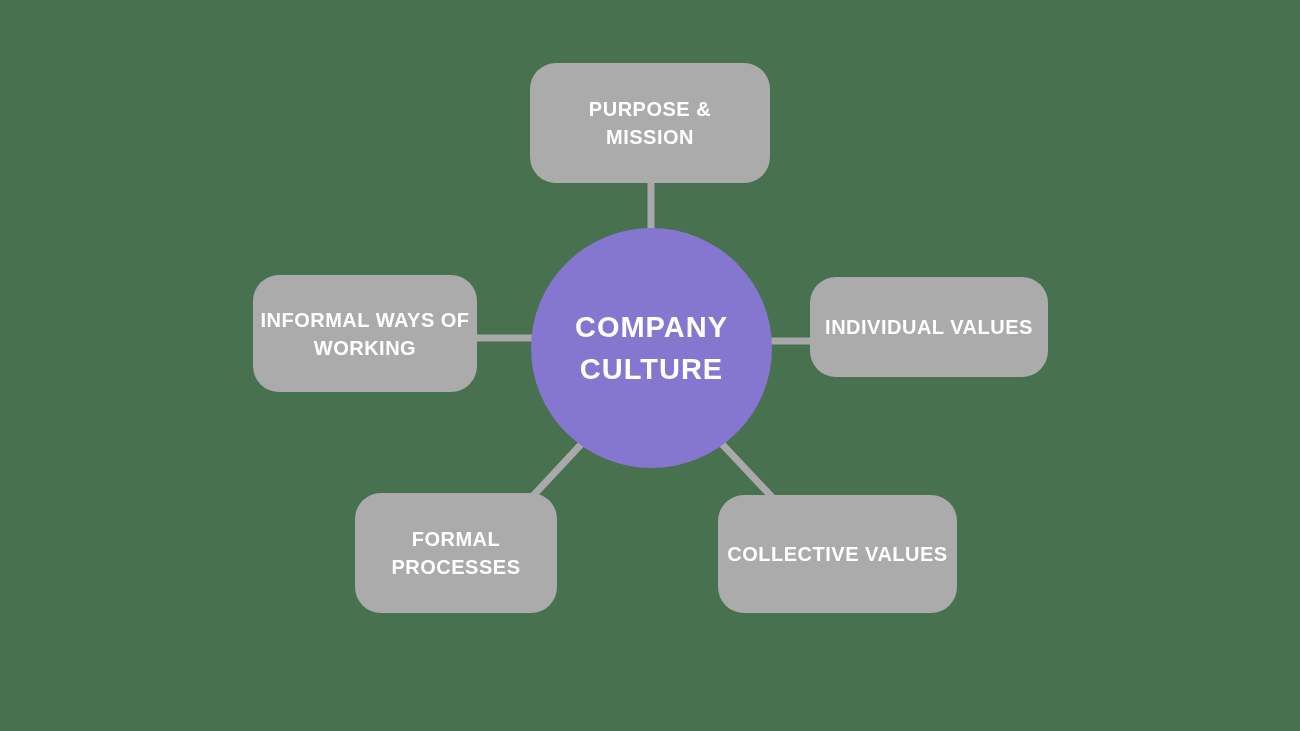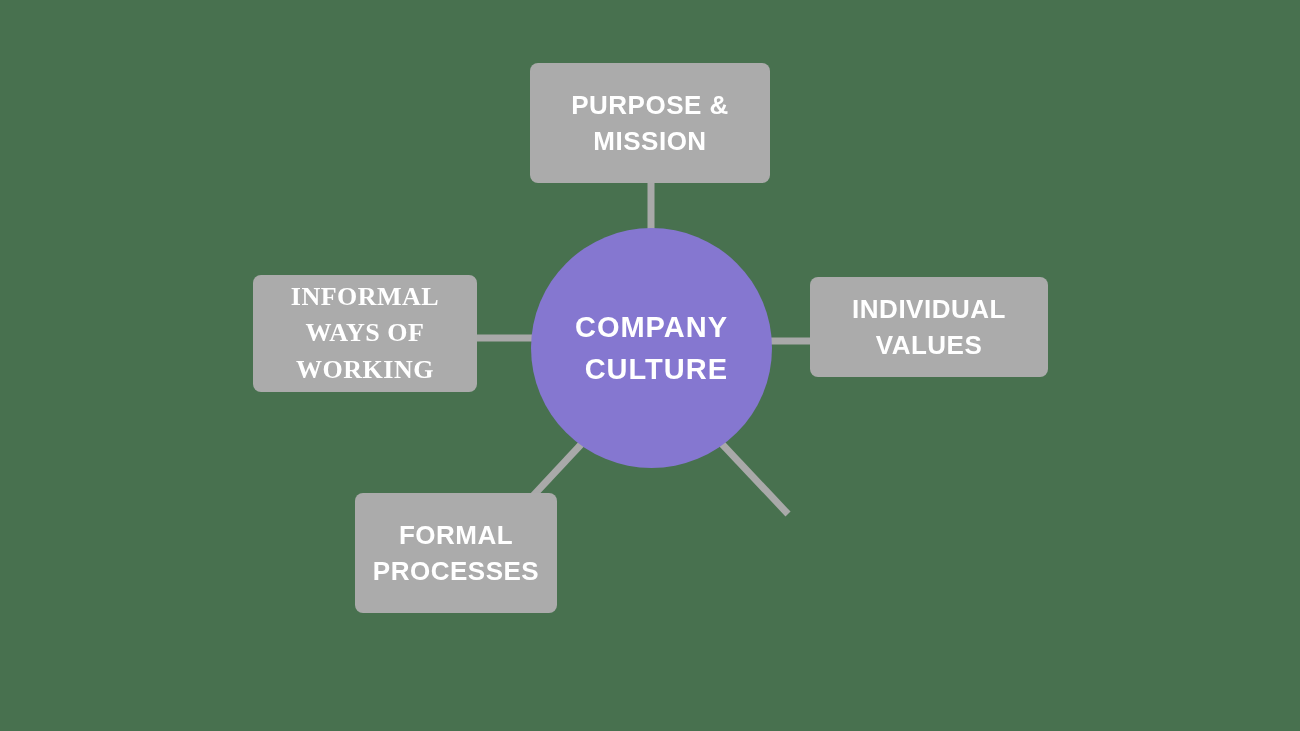--- a/index.html
+++ b/index.html
@@ -30,45 +30,44 @@
   }
   .connector {
     stroke: var(--connector);
     stroke-width: 7;
     fill: none;
   }
   .node {
     position: absolute;
     z-index: 1;
     background: var(--node-fill);
-    border-radius: 8px;
+    border-radius: 26px;
     display: flex;
     align-items: center;
     justify-content: center;
     text-align: center;
     color: var(--text);
     font-weight: 700;
-    font-size: 26px;
+    font-size: 20px;
     line-height: 1.4;
     letter-spacing: 0.5px;
     white-space: pre-line;
   }
   .node.center-node {
     background: var(--center-fill);
     border-radius: 50%;
     font-size: 29px;
     line-height: 1.45;
     letter-spacing: 1px;
     z-index: 2;
-    text-align: right;
   }
   
   .pos-center        { left: 531px; top: 228px; width: 241px; height: 240px; }
   .pos-top           { left: 530px; top:  63px; width: 240px; height: 120px; }
-  .pos-left          { left: 253px; top: 275px; width: 224px; height: 117px; font-family: Liberation Serif, serif; }
+  .pos-left          { left: 253px; top: 275px; width: 224px; height: 117px; }
   .pos-right         { left: 810px; top: 277px; width: 238px; height: 100px; }
   .pos-bottom-left   { left: 355px; top: 493px; width: 202px; height: 120px; }
   .pos-bottom-right  { left: 718px; top: 495px; width: 239px; height: 118px; }
 </style>
 </head>
 <body>
 
 <div class="canvas">
 
   <svg class="connectors" viewBox="0 0 1300 731" xmlns="http://www.w3.org/2000/svg">
@@ -95,14 +94,17 @@
   </div>
 
   <div class="node pos-right">
     <span>INDIVIDUAL VALUES</span>
   </div>
 
   <div class="node pos-bottom-left">
     <span>FORMAL PROCESSES</span>
   </div>
 
+  <div class="node pos-bottom-right">
+    <span>COLLECTIVE VALUES</span>
+  </div>
 
 </div>
 
 </body></html>

